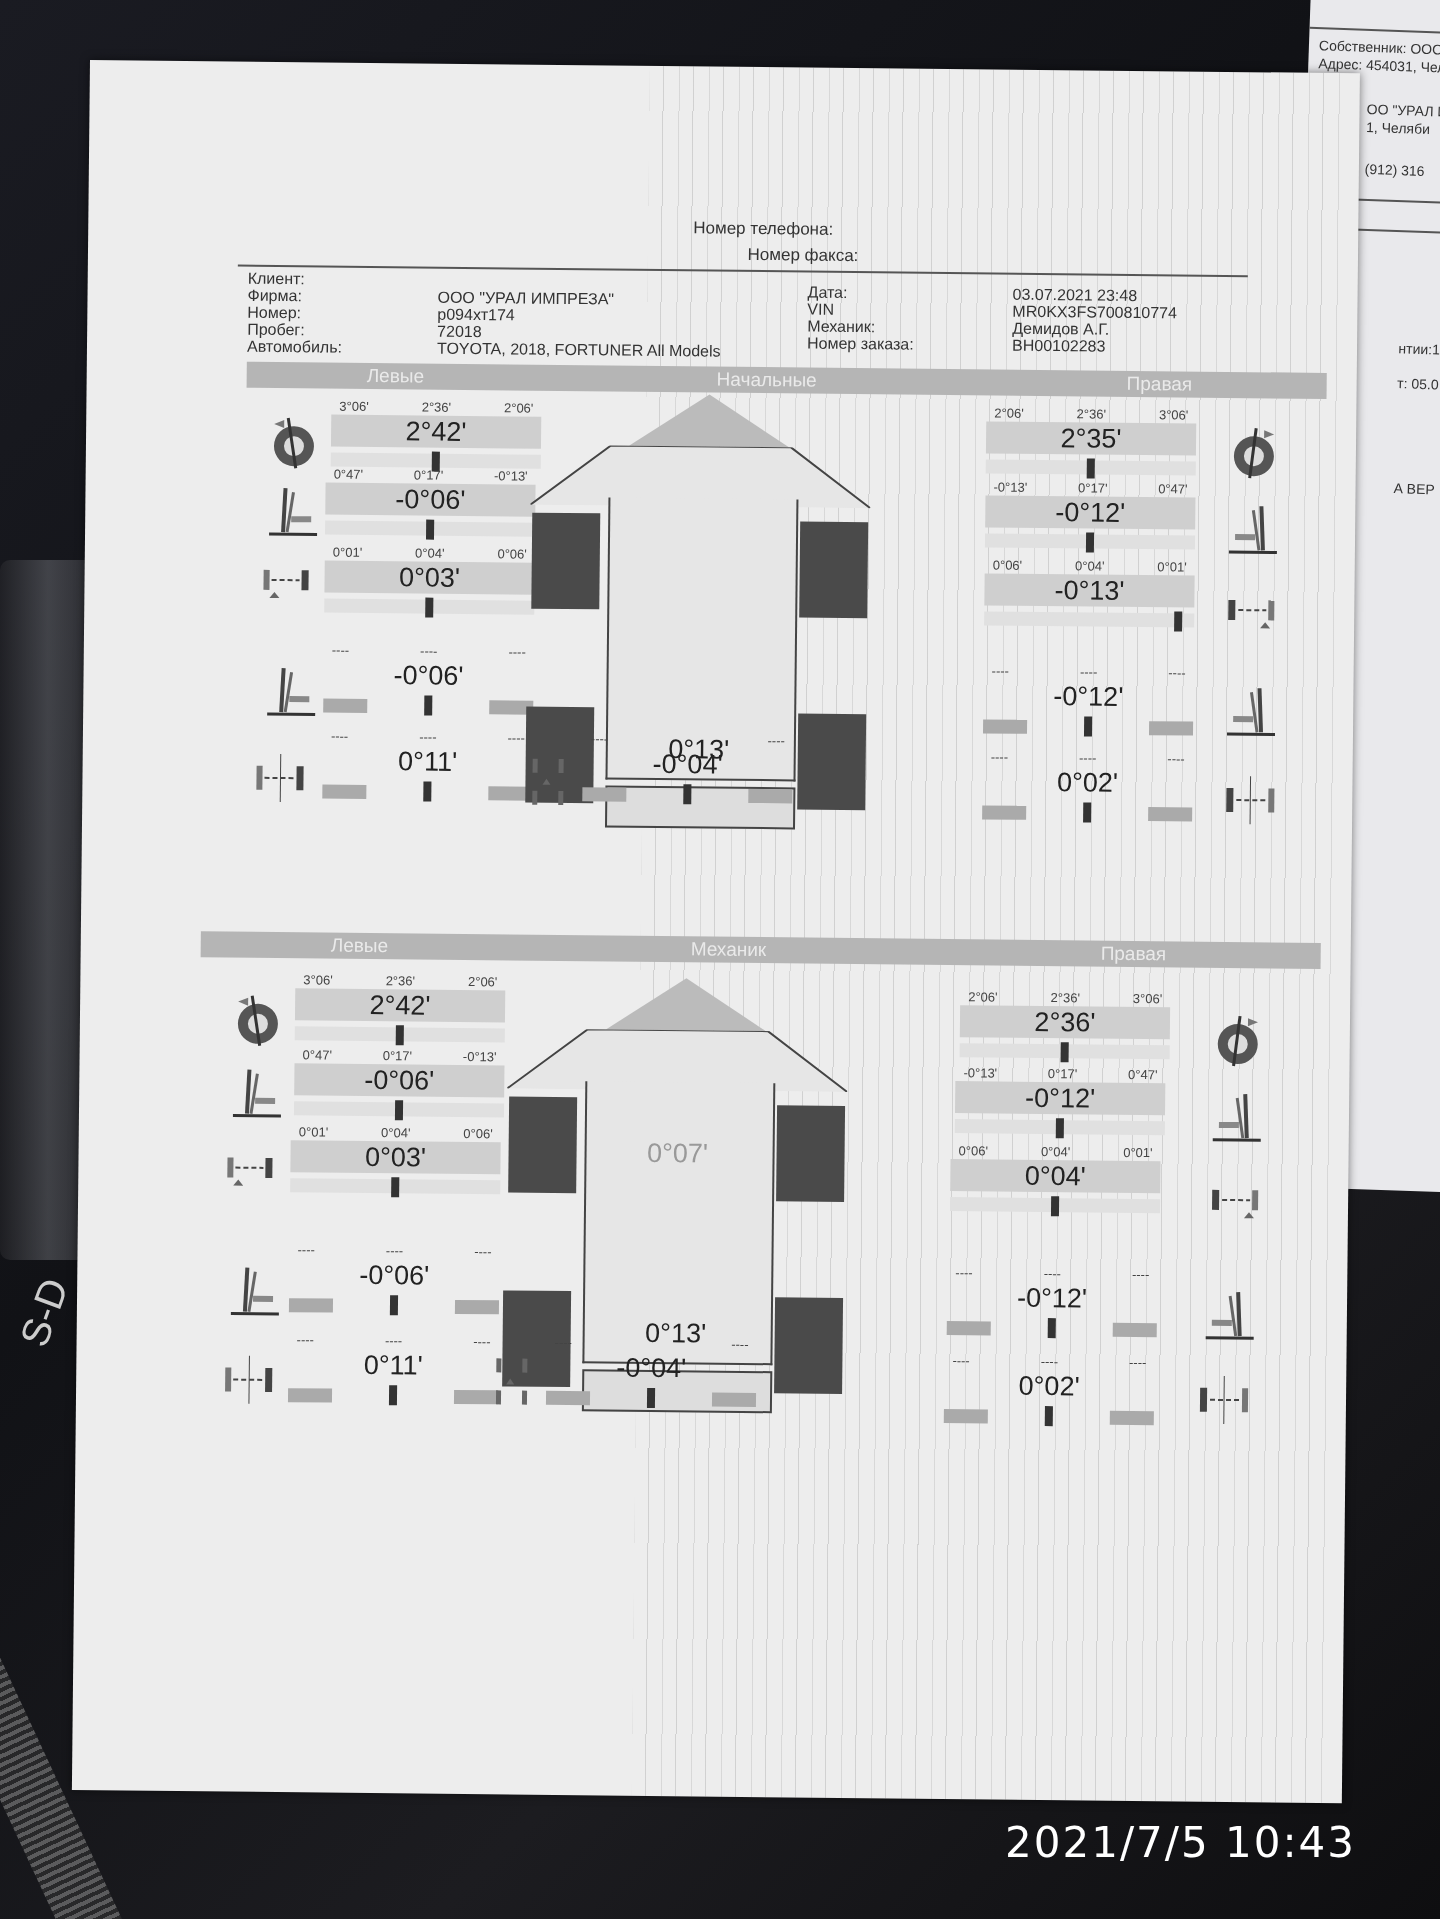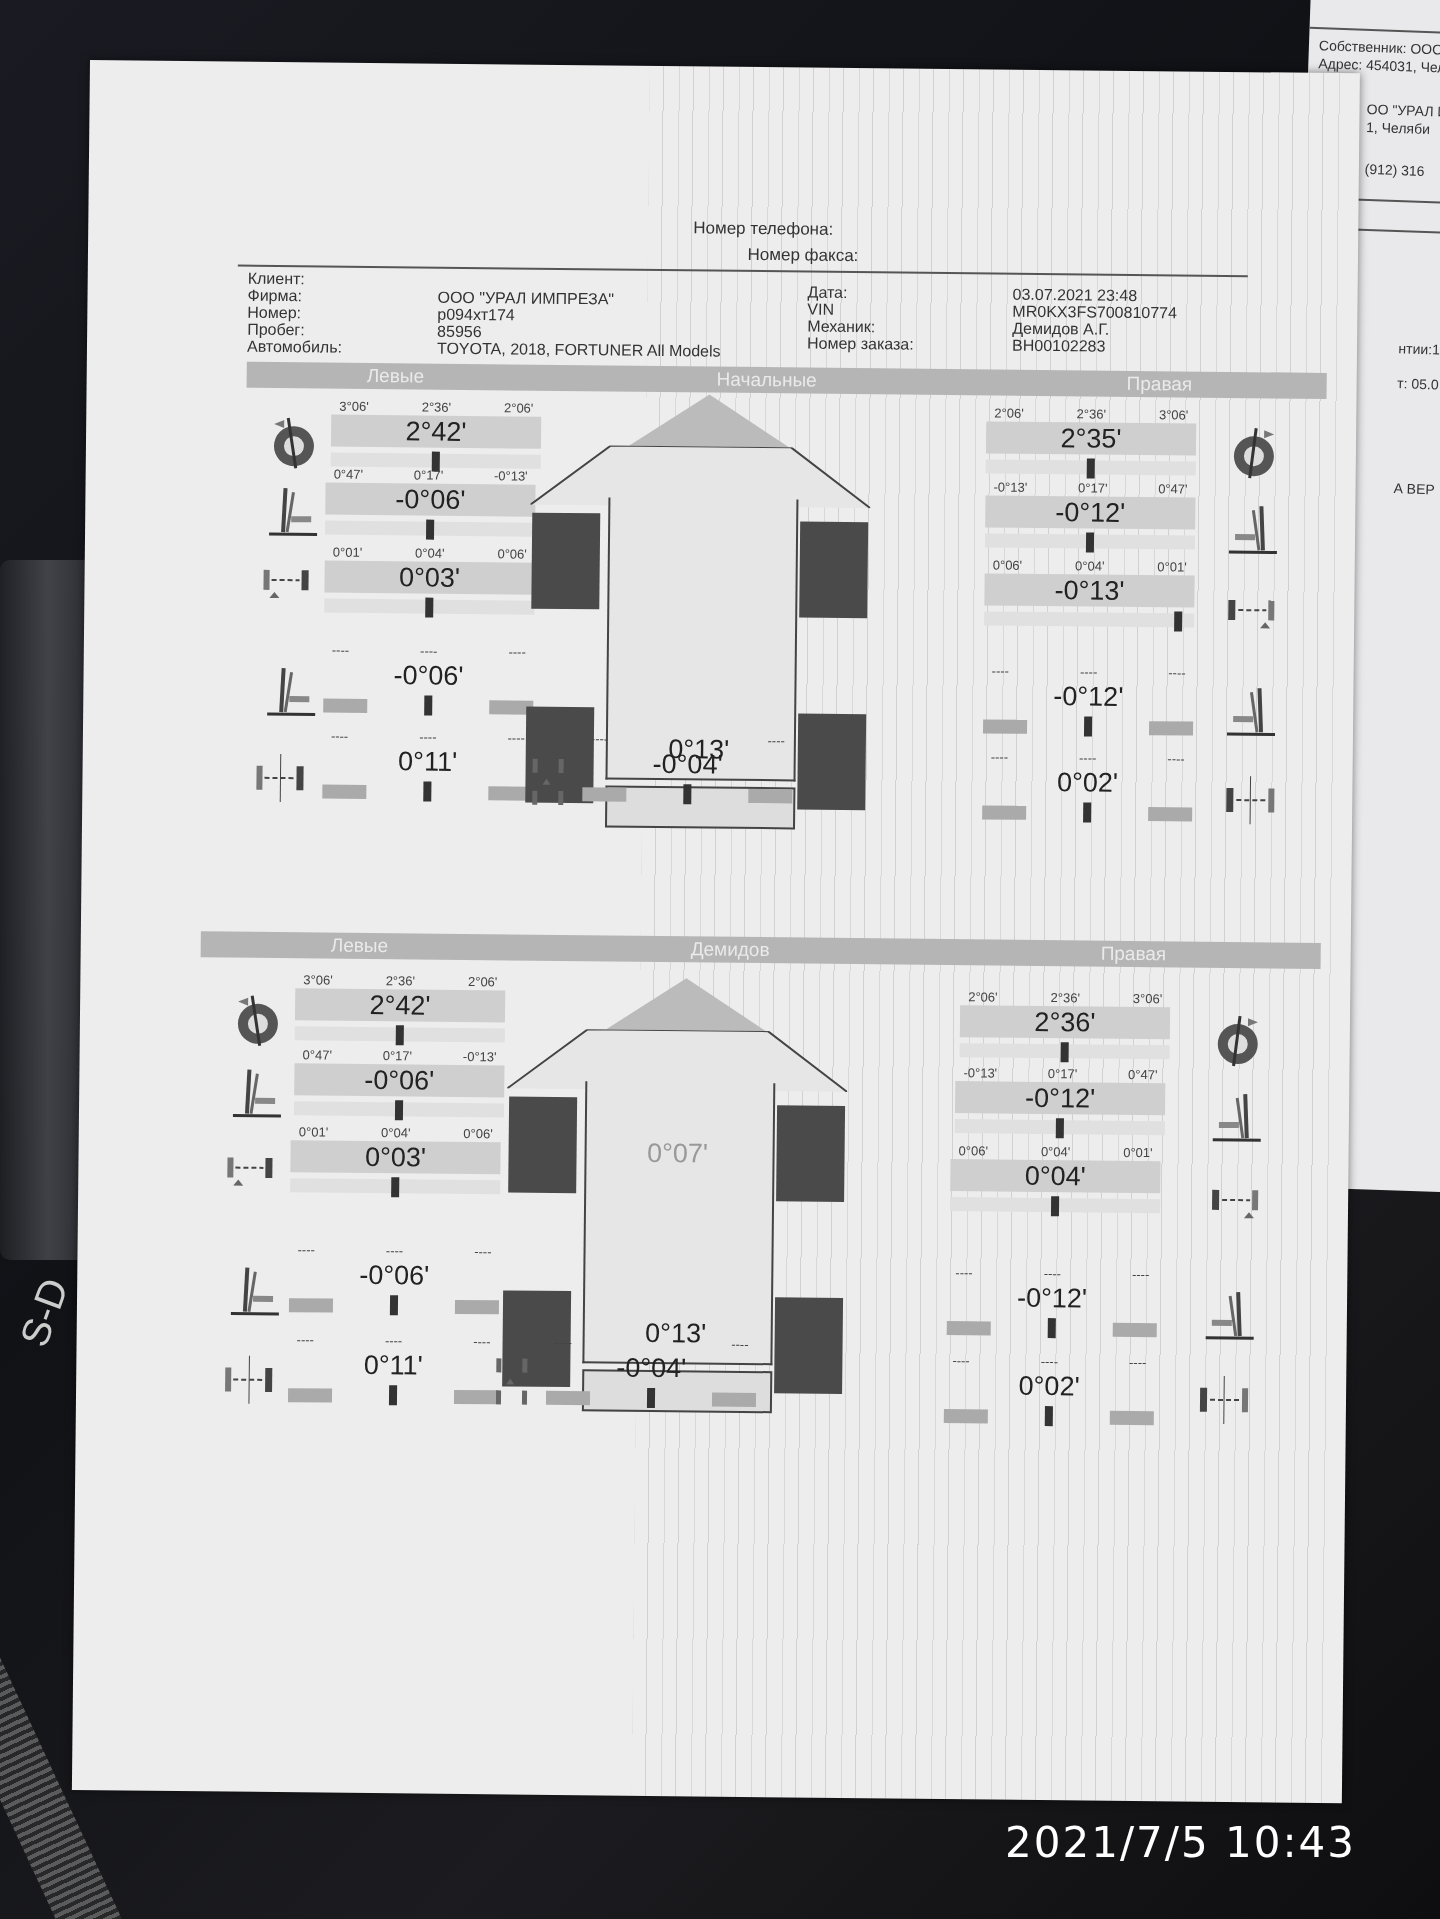--- a/index.html
+++ b/index.html
@@ -89,21 +89,21 @@
     <div class="row">
         <span class="lbl">Фирма:</span>
         <span>ООО "УРАЛ ИМПРЕЗА"</span>
       </div>
     <div class="row">
         <span class="lbl">Номер:</span>
         <span>р094хт174</span>
       </div>
     <div class="row">
         <span class="lbl">Пробег:</span>
-        <span>85956</span>
+        <span>72018</span>
       </div>
     <div class="row">
         <span class="lbl">Автомобиль:</span>
         <span>TOYOTA, 2018, FORTUNER All Models</span>
       </div>
   </div>
   <div class="info info-r" style="left:720px; top:216px">
     <div class="row">
         <span class="lbl">Дата:</span>
         <span>03.07.2021  23:48</span>
@@ -345,21 +345,21 @@
   </div>
   <svg class="icon" style="left:1140px; top:700px" viewBox="0 0 56 56">
       <rect x="4" y="16" width="7" height="24" fill="#444"></rect>
       <line x1="28" y1="4" x2="28" y2="52" stroke="#444" stroke-width="1"></line>
       <line x1="14" y1="28" x2="44" y2="28" stroke="#444" stroke-width="2" stroke-dasharray="5 3"></line>
       <rect x="46" y="16" width="6" height="24" fill="#777"></rect>
     </svg>
 
   <div class="band" style="left:120px; top:870px; width:1120px">
     <span style="left:130px">Левые</span>
-    <span style="left:490px">Демидов</span>
+    <span style="left:490px">Механик</span>
     <span style="left:900px">Правая</span>
   </div>
 
   <svg class="icon" style="left:150px; top:930px" viewBox="0 0 56 56">
       <circle cx="28" cy="32" r="20" fill="#555"></circle>
       <circle cx="28" cy="32" r="10" fill="#ddd"></circle>
       <line x1="22" y1="4" x2="30" y2="54" stroke="#333" stroke-width="3"></line>
       <path d="M8 10 l10 -4 l0 8z" fill="#777"></path>
     </svg>
   <div class="meas" style="left:215px; top:910px">

